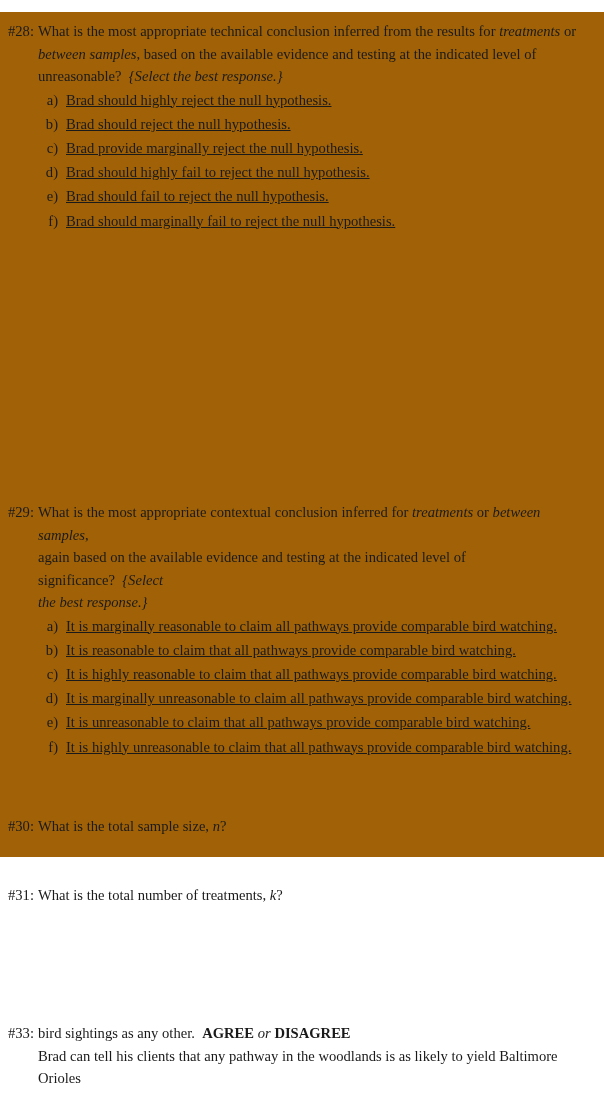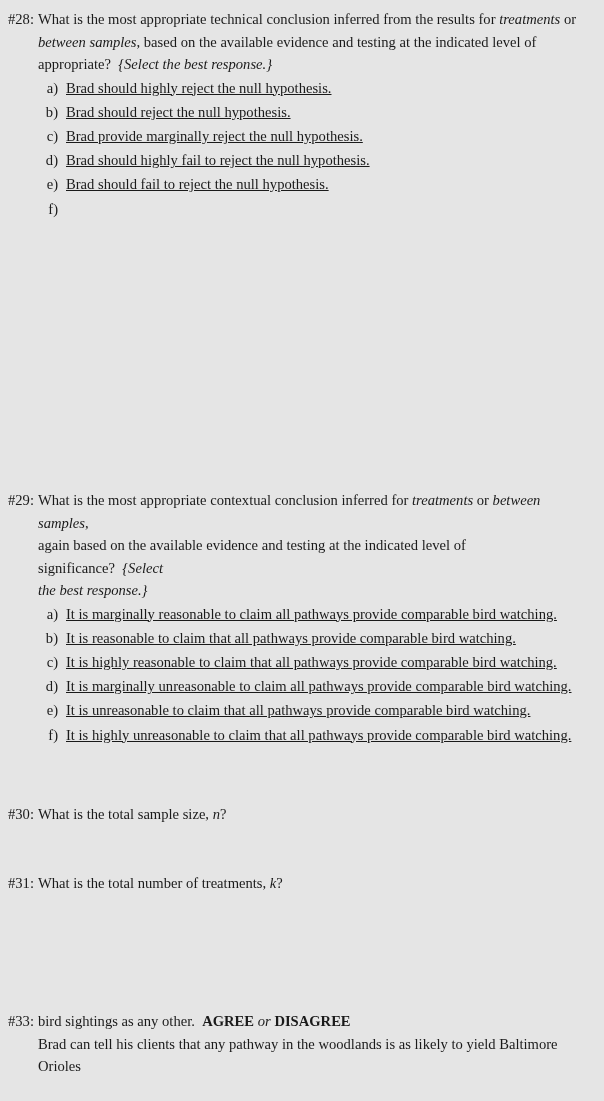--- a/index.html
+++ b/index.html
@@ -12,24 +12,24 @@
     height: 1101px;
     position: relative;
     overflow: hidden;
     font-family: "Liberation Serif", "DejaVu Serif", serif;
     color: #1a1a1a;
     -webkit-font-smoothing: none;
   }
 
   .page {
     position: absolute;
-    top: 0; left: 0;
+    top: 12px; left: 0;
     width: 604px;
-    height: 1101px;
-    background: #e5e5e5;
+    height: 845px;
+    background: #a16207;
   }
 
   
   .qblock {
     position: absolute;
     left: 0;
     width: 604px;
   }
   .qrow {
     display: flex;
@@ -97,21 +97,21 @@
     <div class="qrow">
       <div class="qnum">#28:</div>
       <div class="qtext">
         <div>
           <span>What is the most appropriate technical conclusion inferred from the results for </span><i>treatments</i><span> or</span>
         </div>
         <div>
           <i>between samples</i><span>, based on the available evidence and testing at the indicated level of</span>
         </div>
         <div>
-          <span>appropriate?</span><span>&nbsp;&nbsp;</span><i>{Select the best response.}</i>
+          <span>unreasonable?</span><span>&nbsp;&nbsp;</span><i>{Select the best response.}</i>
         </div>
       </div>
     </div>
     <ul class="options opts-28">
       <li class="opt">
         <span class="opt-letter">a)</span>
         <span class="opt-text">Brad should highly reject the null hypothesis.</span>
       </li>
       <li class="opt">
         <span class="opt-letter">b)</span>
@@ -124,20 +124,21 @@
       <li class="opt">
         <span class="opt-letter">d)</span>
         <span class="opt-text">Brad should highly fail to reject the null hypothesis.</span>
       </li>
       <li class="opt">
         <span class="opt-letter">e)</span>
         <span class="opt-text">Brad should fail to reject the null hypothesis.</span>
       </li>
       <li class="opt">
         <span class="opt-letter">f)</span>
+        <span class="opt-text">Brad should marginally fail to reject the null hypothesis.</span>
       </li>
     </ul>
   </div>
 
   <div class="qblock" style="top:489px;">
     <div class="qrow">
       <div class="qnum">#29:</div>
       <div class="qtext qtext-wide">
         <div>
           <span>What is the most appropriate contextual conclusion inferred for </span><i>treatments</i><span> or </span><i>between samples</i><span>,</span>

